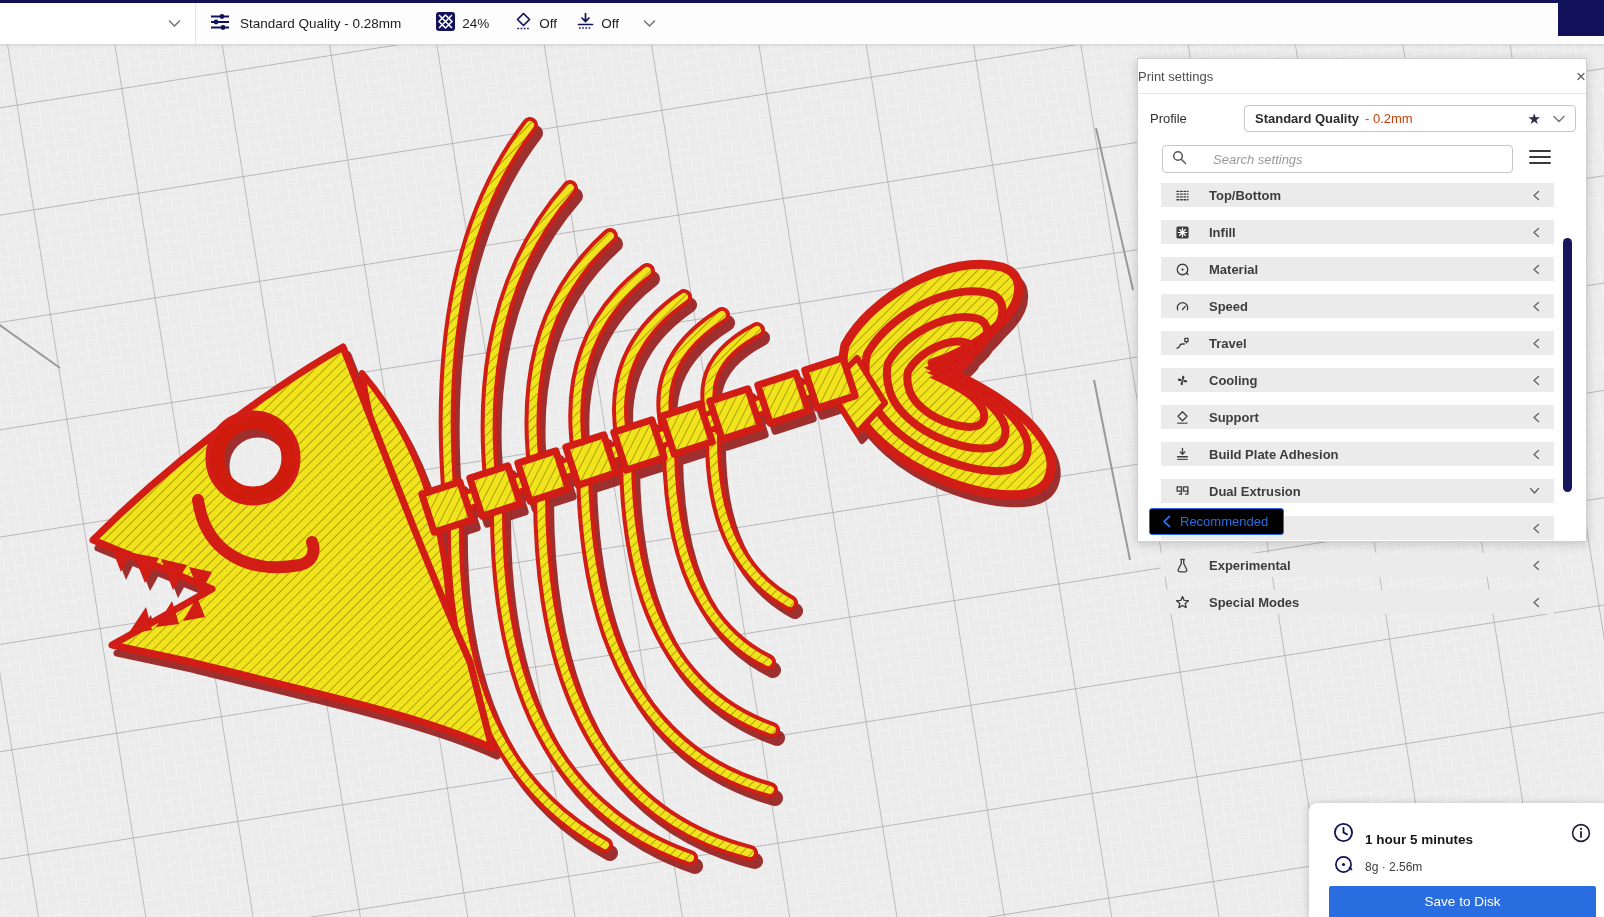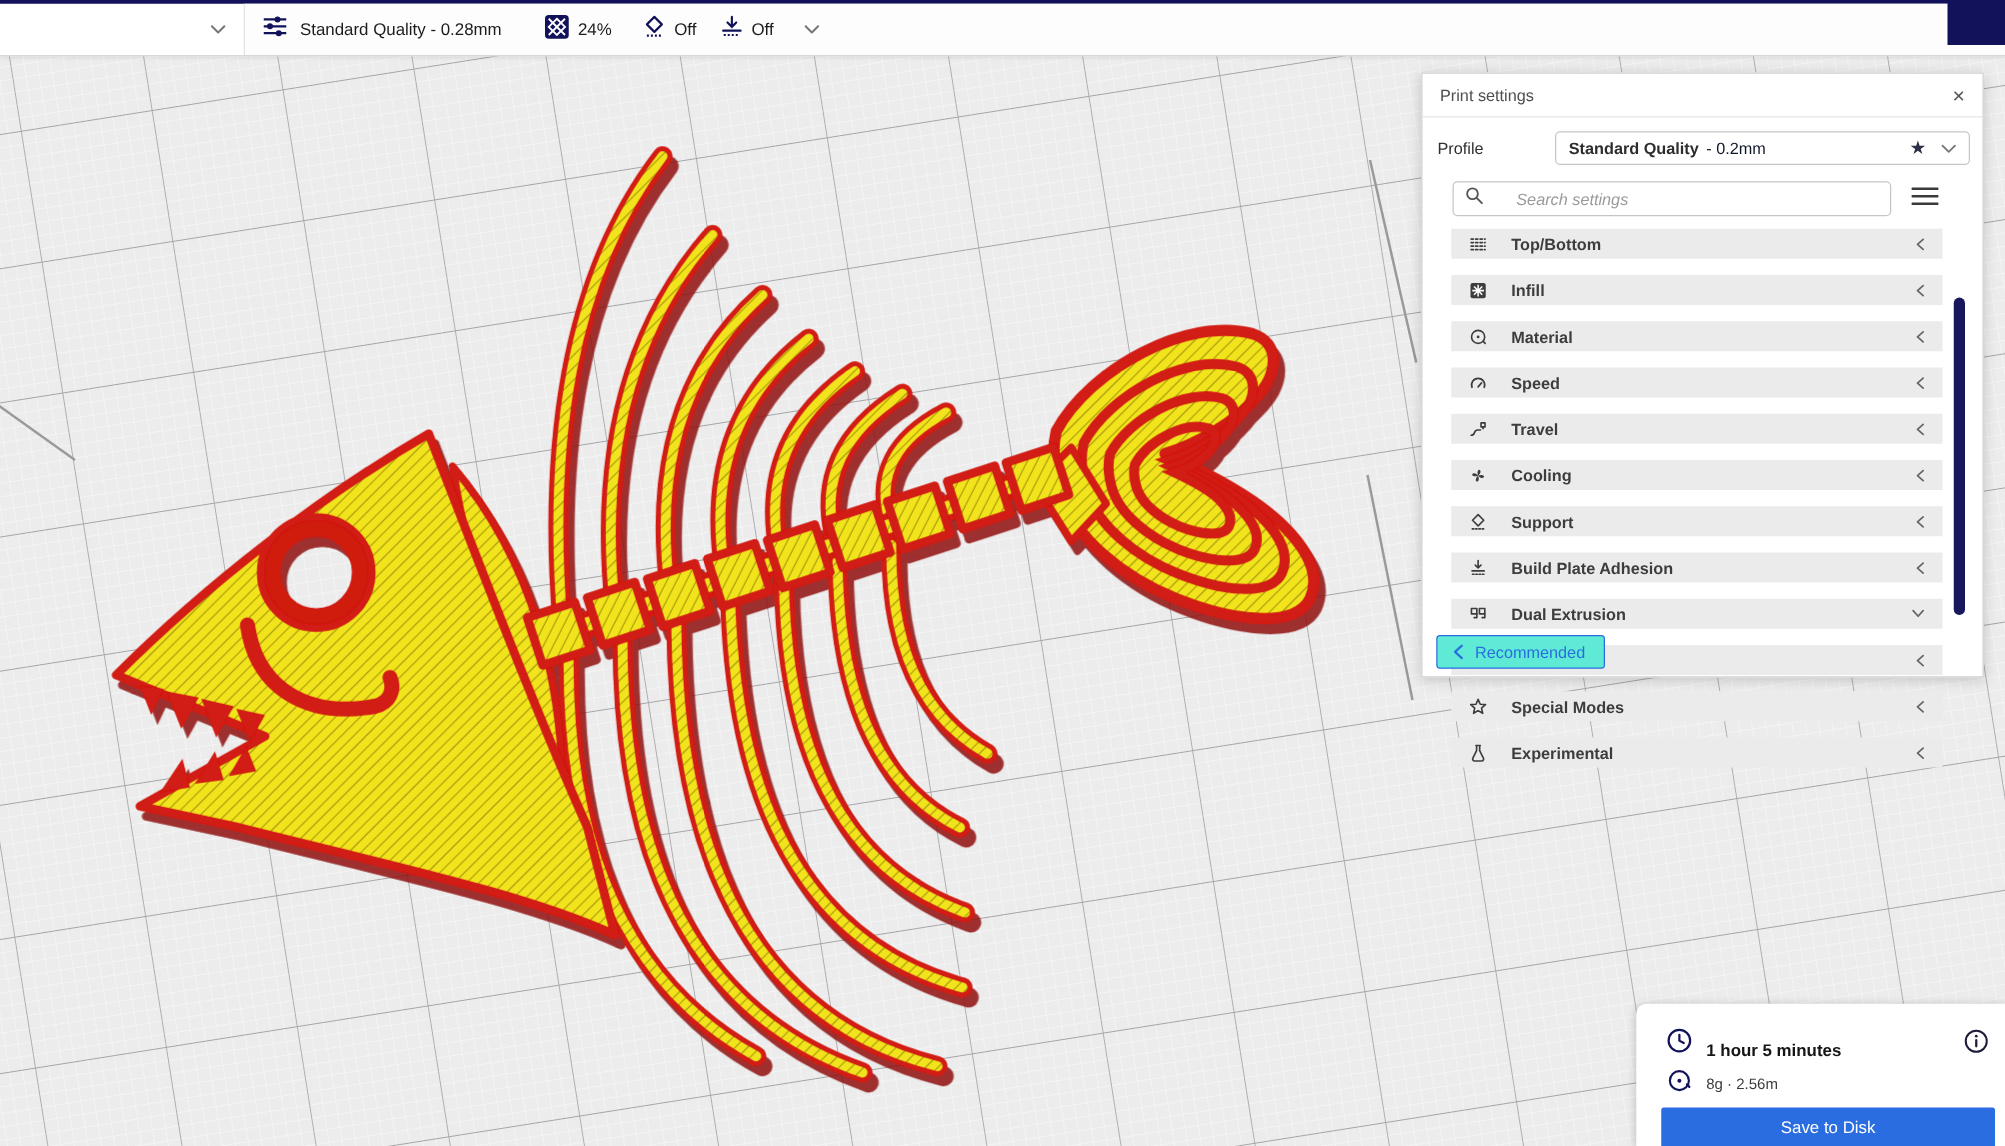--- a/index.html
+++ b/index.html
@@ -33,48 +33,48 @@
   .tb-right .pct{font-size:13.5px;color:#1d1d1d;margin:0 10px 0 6px;}
   .tb-corner{position:absolute;top:0;right:0;width:46px;height:36px;background:#12125a;}
   .chev svg{display:block;}
 
   
   .panel{
     position:absolute;left:1137px;top:58px;width:450px;height:484px;background:#fff;
     border:1px solid #cfcfcf;box-sizing:border-box;z-index:20;
     box-shadow:0 2px 10px rgba(0,0,0,.18);
   }
-  .panel-header{height:34px;display:flex;align-items:center;padding:0 14px;
+  .panel-header{height:34px;display:flex;align-items:center;padding:0 0;
     border-bottom:1px solid #e6e6e6;}
   .panel-title{font-size:13px;color:#4e4e4e;}
   .panel-close{margin-left:auto;font-size:17px;color:#555;cursor:pointer;line-height:1;}
   .profile-row{position:absolute;left:12px;top:46px;right:10px;height:27px;display:flex;align-items:center;}
   .profile-label{font-size:13px;color:#2f2f2f;width:94px;}
   .profile-select{flex:1;height:27px;border:1px solid #c6c6c6;border-radius:4px;
     display:flex;align-items:center;padding:0 10px;box-sizing:border-box;cursor:pointer;background:#fff;}
   .profile-name{font-size:13px;font-weight:700;color:#2d2d2d;}
-  .profile-detail{font-size:13px;color:#0f172a;margin-left:6px;}
+  .profile-detail{font-size:13px;color:#c2410c;margin-left:6px;}
   .profile-star{margin-left:auto;color:#2e2e48;font-size:15px;line-height:1;}
   .profile-select .chev{margin-left:12px;}
   .search-row{position:absolute;left:24px;top:86px;right:14px;height:28px;display:flex;align-items:center;}
   .search-box{width:351px;height:28px;border:1px solid #c6c6c6;border-radius:4px;background:#fff;
     display:flex;align-items:center;padding:0 9px;box-sizing:border-box;gap:16px;}
   .search-box input{border:none;outline:none;flex:1;font-size:13px;font-style:italic;color:#444;
     font-family:"Liberation Sans",sans-serif;margin-left:8px;background:transparent;}
   .search-box input::placeholder{color:#9a9a9a;font-style:italic;}
   .hamburger{margin-left:16px;cursor:pointer;}
   .cat-list{position:absolute;left:23px;top:124px;width:393px;display:flex;flex-direction:column;gap:13px;}
   .cat-row{height:24px;background:#ebebeb;display:flex;align-items:center;cursor:pointer;}
   .cat-icon{width:16px;height:16px;margin-left:13px;display:flex;align-items:center;justify-content:center;}
   .cat-icon svg{width:15px;height:15px;}
   .cat-label{font-size:13px;font-weight:700;color:#3d3d3d;margin-left:19px;}
   .cat-chev{margin-left:auto;margin-right:13px;display:flex;}
   .panel-scrollbar{position:absolute;left:425px;top:179px;width:9px;height:254px;border-radius:5px;background:#17175e;cursor:pointer;}
   .recommended-btn{position:absolute;left:11px;top:449px;height:27px;box-sizing:border-box;
-    border:1px solid #2a6de0;border-radius:3px;background:#5eead4;color:#2a6de0;font-size:13px;
+    border:1px solid #2a6de0;border-radius:3px;background:#000000;color:#2a6de0;font-size:13px;
     display:inline-flex;align-items:center;gap:9px;padding:0 15px 0 12px;cursor:pointer;
     font-family:"Liberation Sans",sans-serif;}
 
   
   .summary-card{
     position:absolute;left:1309px;top:803px;width:295px;height:114px;background:#fff;
     border-radius:8px 0 0 0;box-shadow:0 1px 8px rgba(0,0,0,.22);z-index:25;
   }
   .sum-row1{position:absolute;left:24px;top:19px;display:flex;align-items:flex-end;gap:11px;}
   .sum-time{font-size:13.5px;font-weight:700;color:#161616;}
@@ -481,38 +481,38 @@
     <span class="cat-chev">
           <svg width="10" height="13" viewBox="0 0 10 13">
             <polyline points="7.5,2.5 3,6.5 7.5,10.5" fill="none" stroke="#666" stroke-width="1.4" stroke-linecap="round" stroke-linejoin="round"></polyline>
           </svg>
         </span>
   </div>
 
   <div class="cat-row">
     <span class="cat-icon">
           <svg viewBox="0 0 16 16">
+            <path d="M6.1 1.5h3.8M6.7 1.5v4.4L3.5 12.2A1.7 1.7 0 0 0 5 14.7h6a1.7 1.7 0 0 0 1.5-2.5L9.3 5.9V1.5" stroke="#3d3d3d" stroke-width="1.4" fill="none" stroke-linecap="round" stroke-linejoin="round"></path>
+          </svg>
+        </span>
+    <span class="cat-label">Experimental</span>
+    <span class="cat-chev">
+          <svg width="10" height="13" viewBox="0 0 10 13">
+            <polyline points="7.5,2.5 3,6.5 7.5,10.5" fill="none" stroke="#666" stroke-width="1.4" stroke-linecap="round" stroke-linejoin="round"></polyline>
+          </svg>
+        </span>
+  </div>
+
+  <div class="cat-row">
+    <span class="cat-icon">
+          <svg viewBox="0 0 16 16">
             <path d="M8 1.6l1.8 4.2 4.5.3-3.4 3 1 4.4L8 11.2l-3.9 2.3 1-4.4-3.4-3 4.5-.3z" stroke="#3d3d3d" stroke-width="1.4" fill="none" stroke-linecap="round" stroke-linejoin="round"></path>
           </svg>
         </span>
     <span class="cat-label">Special Modes</span>
-    <span class="cat-chev">
-          <svg width="10" height="13" viewBox="0 0 10 13">
-            <polyline points="7.5,2.5 3,6.5 7.5,10.5" fill="none" stroke="#666" stroke-width="1.4" stroke-linecap="round" stroke-linejoin="round"></polyline>
-          </svg>
-        </span>
-  </div>
-
-  <div class="cat-row">
-    <span class="cat-icon">
-          <svg viewBox="0 0 16 16">
-            <path d="M6.1 1.5h3.8M6.7 1.5v4.4L3.5 12.2A1.7 1.7 0 0 0 5 14.7h6a1.7 1.7 0 0 0 1.5-2.5L9.3 5.9V1.5" stroke="#3d3d3d" stroke-width="1.4" fill="none" stroke-linecap="round" stroke-linejoin="round"></path>
-          </svg>
-        </span>
-    <span class="cat-label">Experimental</span>
     <span class="cat-chev">
           <svg width="10" height="13" viewBox="0 0 10 13">
             <polyline points="7.5,2.5 3,6.5 7.5,10.5" fill="none" stroke="#666" stroke-width="1.4" stroke-linecap="round" stroke-linejoin="round"></polyline>
           </svg>
         </span>
   </div>
 </div>
 
   <div class="panel-scrollbar"></div>
 

